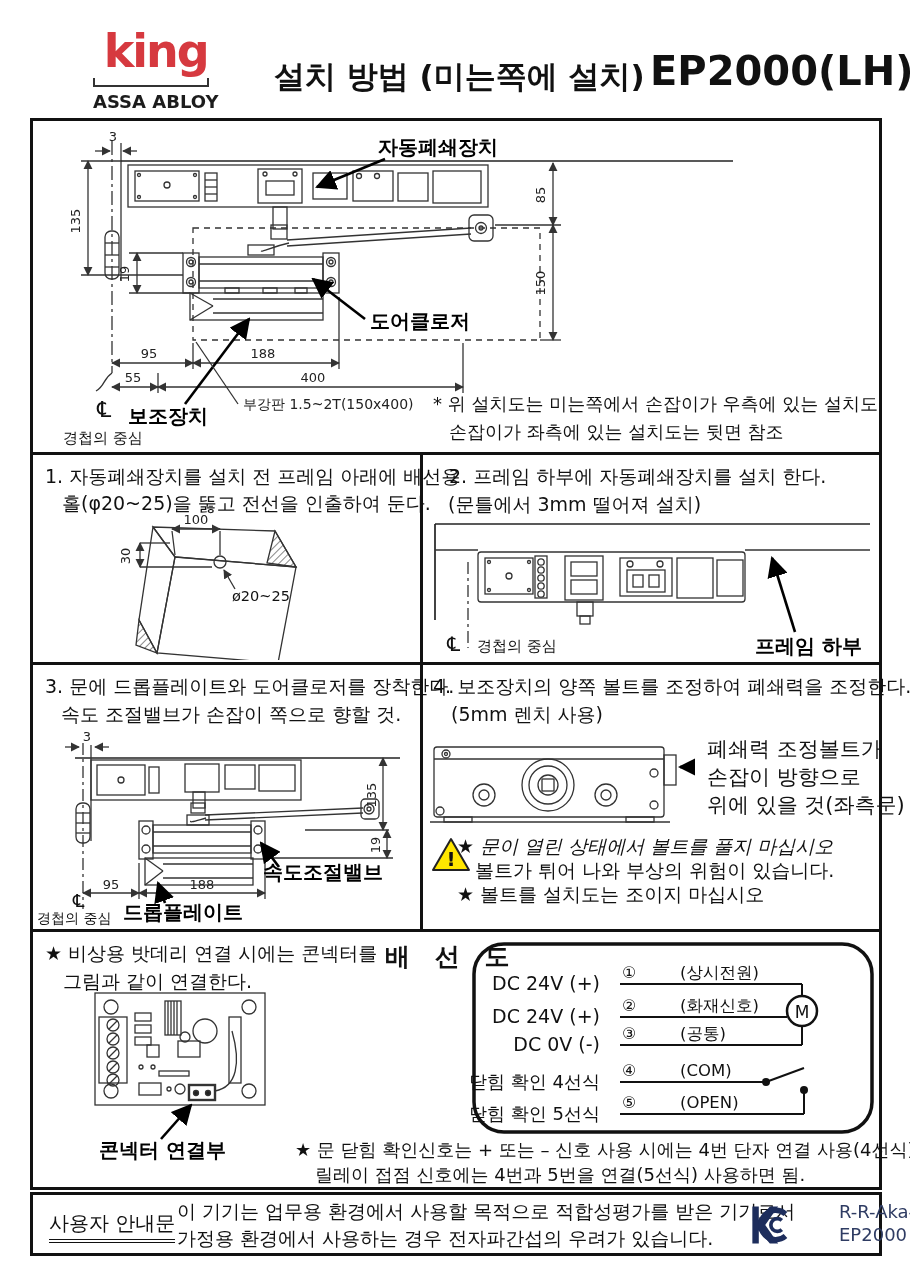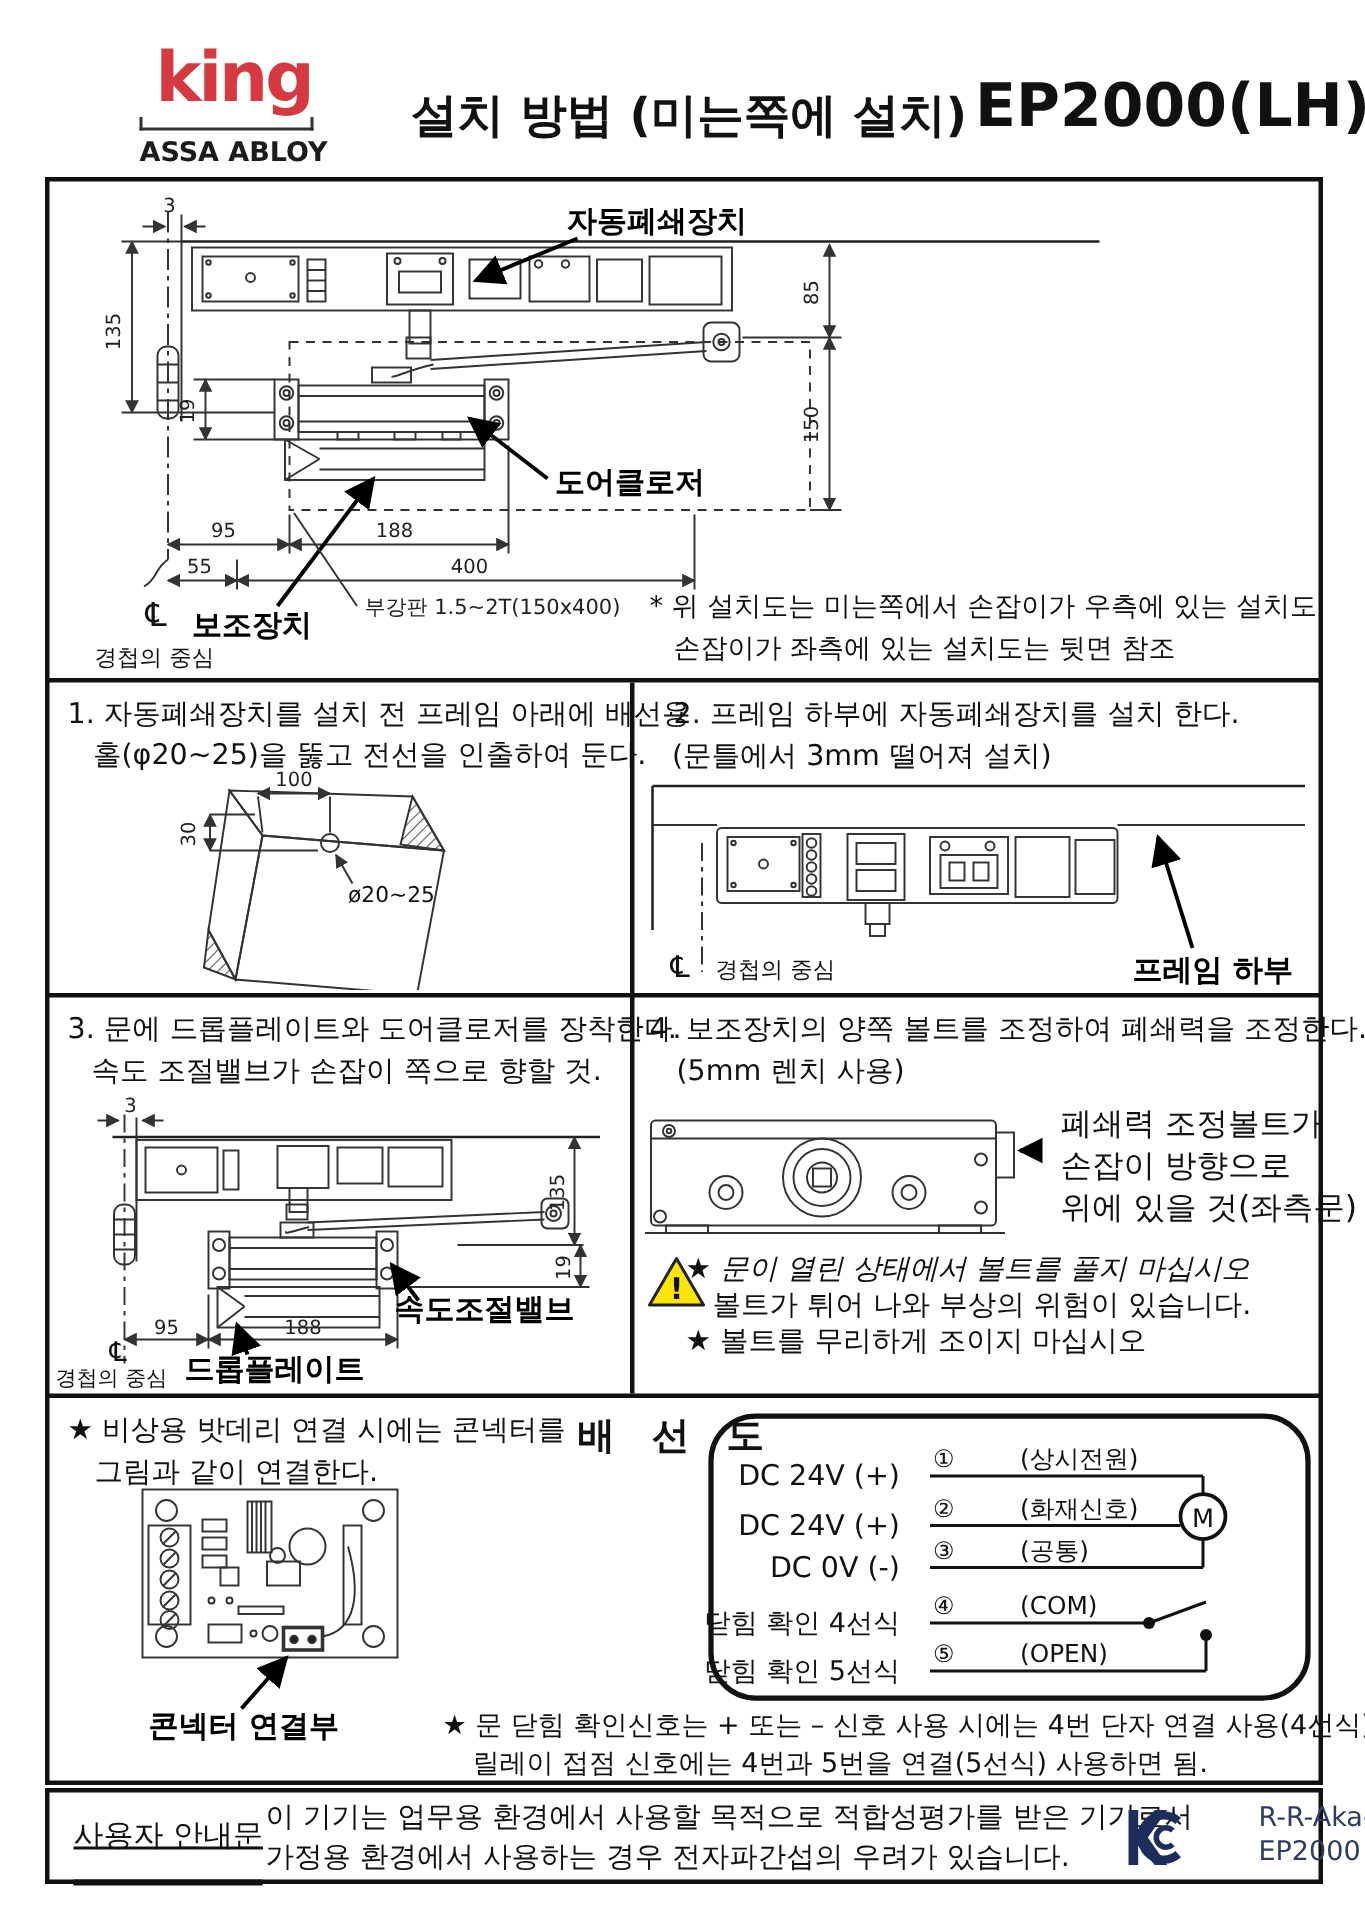--- a/index.html
+++ b/index.html
@@ -13,21 +13,21 @@
   .doc-title{font-size:31px;font-weight:700;white-space:nowrap;}
   .doc-model{font-size:40px;font-weight:800;white-space:nowrap;}
   
   .main-box{left:30px;top:118px;width:846px;height:1066px;border:3px solid #111;}
   .hdiv,.vdiv{background:#111;}
   .footer-box{left:30px;top:1192px;width:846px;height:58px;border:3px solid #111;}
   
   .step-line{font-size:19px;line-height:26px;white-space:nowrap;}
   .note-line{font-size:18px;white-space:nowrap;}
   .wire-title{font-size:25px;font-weight:700;letter-spacing:8px;white-space:nowrap;}
-  .footer-label{font-size:20px;border-bottom:4px double #111;padding-bottom:16px;white-space:nowrap;text-decoration:underline;}
+  .footer-label{font-size:20px;border-bottom:4px double #111;padding-bottom:2px;white-space:nowrap;}
   .footer-text{font-size:19px;line-height:27px;white-space:nowrap;}
   .kc-code{font-size:18px;line-height:23px;color:#2f3c63;white-space:nowrap;margin-left:40px;}
   
   svg text{font-family:"DejaVu Sans","Liberation Sans",sans-serif;}
   .dim{font-size:13px;fill:#222;}
   .sm{font-size:15px;fill:#111;}
   .blab{font-size:20px;font-weight:700;fill:#000;}
   .ln{stroke:#333;stroke-width:1.3;fill:none;}
   .lnb{stroke:#222;stroke-width:1.7;fill:none;}
   .arr{stroke:#000;stroke-width:2.6;fill:none;}
@@ -384,21 +384,21 @@
       <div>폐쇄력 조정볼트가</div>
       <div>손잡이 방향으로</div>
       <div>위에 있을 것(좌측문)</div>
     </div>
     <svg class="abs" style="left:8px;top:172px;" width="40" height="36" viewBox="0 0 40 36">
       <polygon points="20,2 38,33 2,33" fill="#ffe600" stroke="#222" stroke-width="2" stroke-linejoin="round"></polygon>
       <text x="20" y="29" text-anchor="middle" font-size="20" font-weight="700" fill="#111">!</text>
     </svg>
     <div class="abs step-line" style="left:34px;top:168px;font-style:italic;">★ 문이 열린 상태에서 볼트를 풀지 마십시오</div>
     <div class="abs step-line" style="left:52px;top:192px;">볼트가 튀어 나와 부상의 위험이 있습니다.</div>
-    <div class="abs step-line" style="left:34px;top:216px;">★ 볼트를 무리하게 조이지 마십시오</div>
+    <div class="abs step-line" style="left:34px;top:216px;">★ 볼트를 설치도는 조이지 마십시오</div>
   </div>
 
   <div class="abs" style="left:33px;top:932px;width:846px;height:255px;">
     <div class="abs step-line" style="left:12px;top:8px;">★ 비상용 밧데리 연결 시에는 콘넥터를</div>
     <div class="abs step-line" style="left:30px;top:36px;">그림과 같이 연결한다.</div>
     <div class="abs wire-title" style="left:352px;top:8px;">배 선 도</div>
 
     <svg class="abs" style="left:50px;top:55px;" width="300" height="175" viewBox="0 0 300 175">
       <defs>
         <marker id="a6" viewBox="0 0 10 10" refX="9" refY="5" markerWidth="8" markerHeight="8" orient="auto-start-reverse">

